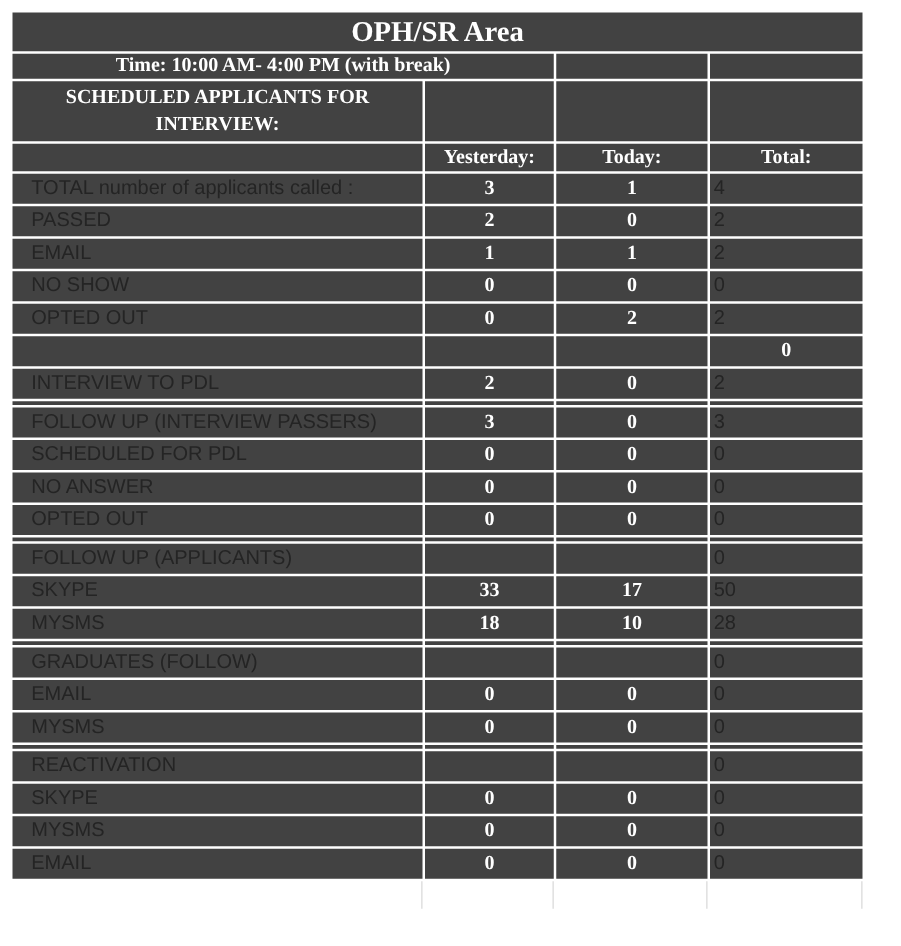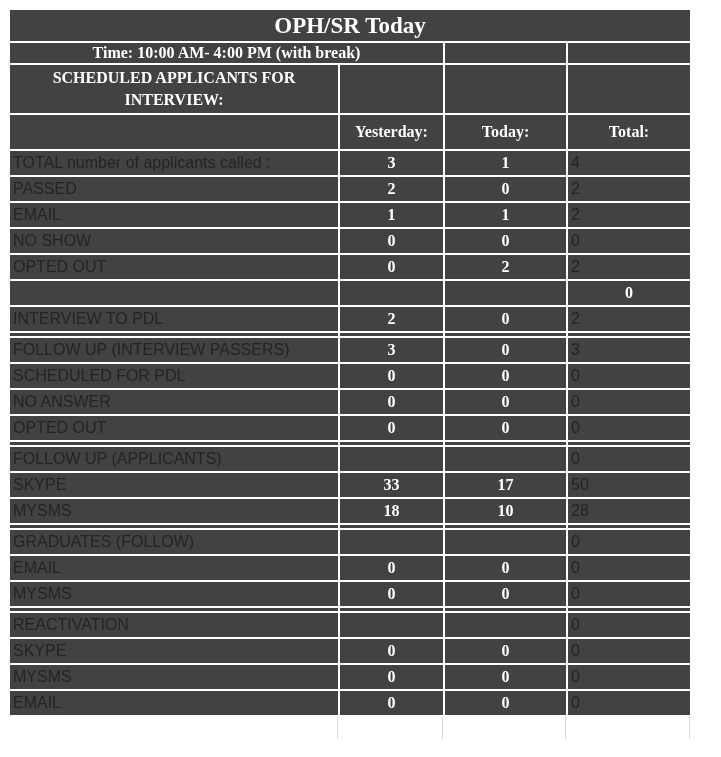--- a/index.html
+++ b/index.html
@@ -53,29 +53,29 @@
   
   .section-row td { height: 48px; text-align: center; }
   .section-row .wrap {
     display: inline-block;
     max-width: 252px;
     white-space: normal;
     line-height: 1.35;
   }
 
   
-  .colhead-row td { height: 34px; text-align: center; }
+  .colhead-row td { height: 22px; text-align: center; }
 
   
   .cell-label {
     font-family: "Liberation Sans", sans-serif;
     font-size: 16px;
     color: #242424;
     text-align: left;
-    padding-left: 3px;
+    padding-left: 15px;
   }
   .cell-val {
     font-family: "Liberation Serif", serif;
     font-weight: bold;
     font-size: 16px;
     color: #ffffff;
     text-align: center;
   }
   .cell-total-dark {
     font-family: "Liberation Sans", sans-serif;
@@ -108,21 +108,21 @@
 <div class="page">
   <table class="report">
     <colgroup>
       <col style="width:328px">
       <col style="width:103px">
       <col style="width:121px">
       <col style="width:122px">
     </colgroup>
     <thead>
       <tr class="title-row">
-        <td colspan="4">OPH/SR Today</td>
+        <td colspan="4">OPH/SR Area</td>
       </tr>
       <tr class="time-row">
         <td colspan="2" class="serif-head">Time: 10:00 AM- 4:00 PM (with break)</td>
         <td></td>
         <td></td>
       </tr>
       <tr class="section-row">
         <td class="serif-head"><span class="wrap">SCHEDULED APPLICANTS FOR INTERVIEW:</span></td>
         <td></td>
         <td></td>

